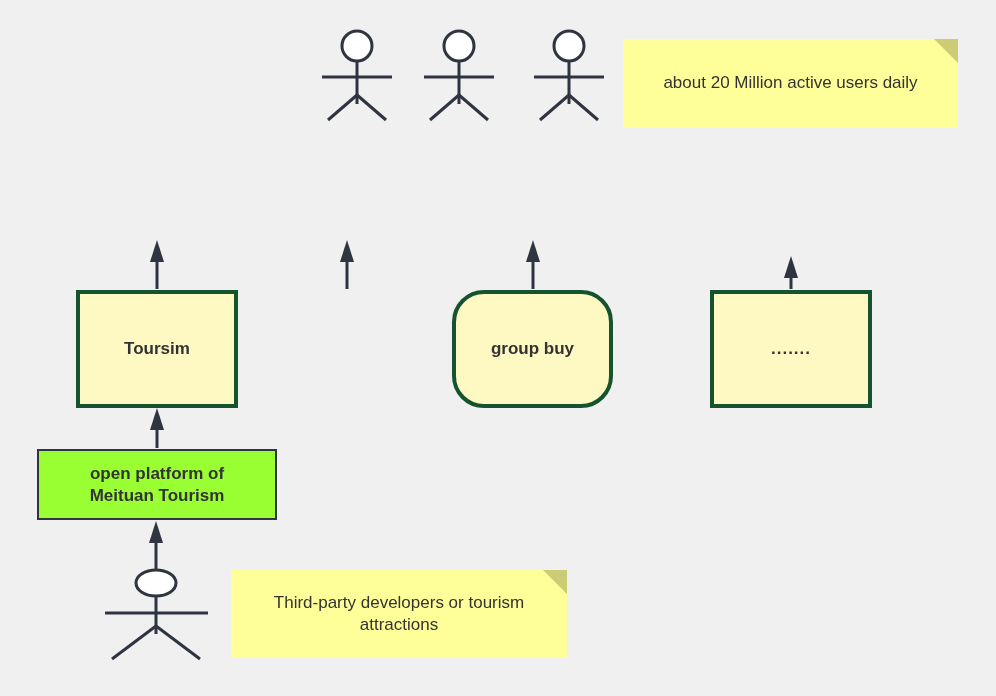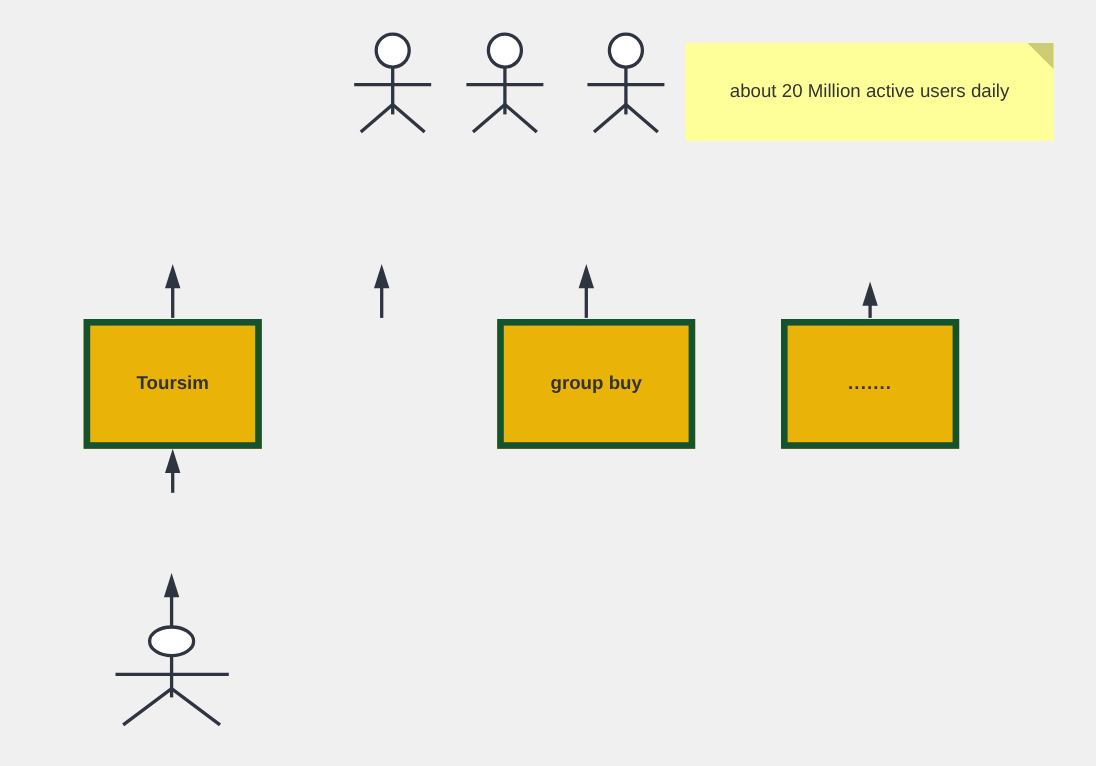--- a/index.html
+++ b/index.html
@@ -36,30 +36,30 @@
     width: 828px;
     height: 62px;
     background: #ffcccc;
     border: 2px solid #2e3440;
     font-size: 18px;
     font-weight: bold;
     letter-spacing: 0.2px;
   }
   
   .service-box {
-    background: #eab308;
-    border: 6px solid #14532d;
+    background: #fef9c3;
+    border: 4px solid #14532d;
     font-size: 17px;
     font-weight: bold;
     top: 290px;
     height: 118px;
   }
   .service-box.box-1 { left: 76px;  width: 162px; }
   .service-box.box-2 { left: 266px; width: 162px; }
-  .service-box.box-3 { left: 452px; width: 180px; }
+  .service-box.box-3 { left: 452px; width: 161px; border-radius: 32px; }
   .service-box.box-4 { left: 710px; width: 162px; }
   .dots {
     font-size: 17px;
     font-weight: bold;
     letter-spacing: 1px;
   }
   
   .open-platform {
     left: 37px;
     top: 449px;
@@ -213,15 +213,25 @@
   <div class="node service-box box-1">
     <span>Toursim</span>
   </div>
   <div class="node service-box box-3">
     <span>group buy</span>
   </div>
   <div class="node service-box box-4">
     <span class="dots">.......</span>
   </div>
 
-
+  <div class="node open-platform">
+    <div>
+      <span>open platform of</span>
+      <span>Meituan Tourism</span>
+    </div>
+  </div>
+
+  <div class="sticky sticky-bottom">
+    <span class="fold"></span>
+    <span class="sticky-text">Third-party developers or tourism attractions</span>
+  </div>
 
 </div>
 
 </body></html>

